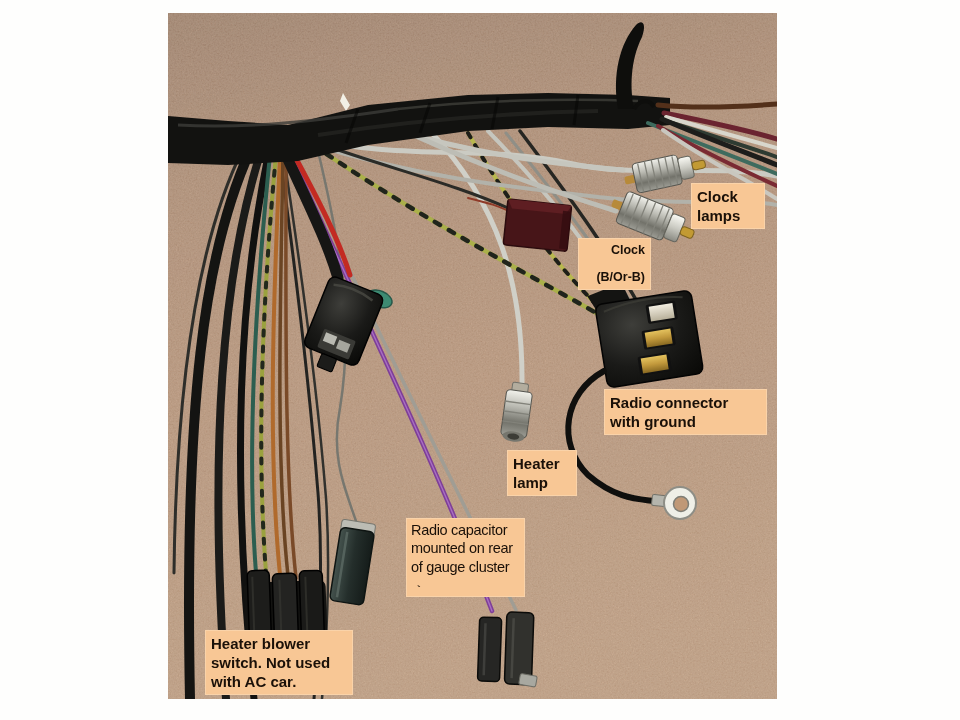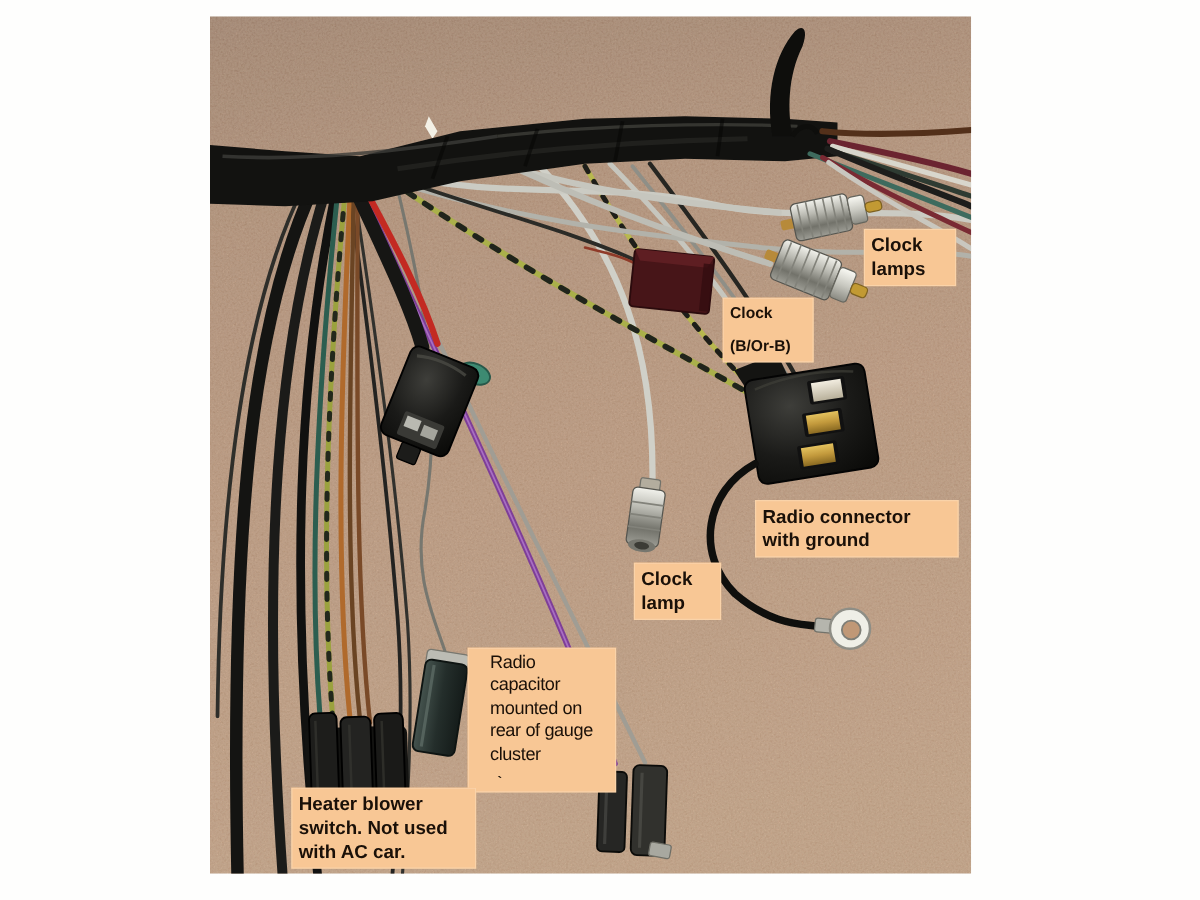--- a/index.html
+++ b/index.html
@@ -3,22 +3,22 @@
 <meta charset="utf-8">
 <style>
   html,body{margin:0;padding:0;background:#ffffff;}
   #stage{position:relative;width:960px;height:720px;background:#fefefd;overflow:hidden;
          font-family:"Liberation Sans",sans-serif;}
   #photo{position:absolute;left:168px;top:13px;width:609px;height:686px;overflow:hidden;}
   #photo svg{display:block;}
   .label{position:absolute;background:var(--label-bg,#f8c795);color:var(--label-text,#1a1008);
          font-weight:bold;font-size:15px;line-height:1.27;padding:4px 6px;box-sizing:border-box;
          box-shadow:0 0 0 1px rgba(255,235,205,.35) inset;}
-  .label.small{font-size:12.5px;line-height:1.3;}
-  .label.normal{font-weight:normal;font-size:14.5px;letter-spacing:-0.3px;padding:3px 18px;}
+  .label.small{font-size:12.5px;line-height:1.3;text-align:right;}
+  .label.normal{font-weight:normal;font-size:14.5px;letter-spacing:-0.3px;padding:3px 5px;margin-left:32px;}
   .label .gap{display:block;height:11px;}
   .label .gap-lg{display:block;height:9px;}
   .stray{display:block;font-size:11px;line-height:10px;margin-top:8px;margin-left:6px;font-weight:bold;}
 </style>
 </head>
 <body>
 
 <div id="stage">
   <div id="photo">
     <svg width="609" height="686" viewBox="0 0 609 686">
@@ -233,25 +233,25 @@
 
     <div class="label" style="left:523px;top:170px;width:74px;">Clock lamps</div>
 
     <div class="label small" style="left:410px;top:225px;width:73px;">
       <span>Clock</span>
       <span class="gap"></span>
       <span>(B/Or-B)</span>
     </div>
 
 
-    <div class="label" style="left:436px;top:387px;width:163px;">Radio connector with ground</div>
-
-    <div class="label" style="left:339px;top:437px;width:70px;">Clock lamp</div>
+    <div class="label" style="left:436px;top:376px;width:163px;">Radio connector with ground</div>
+
+    <div class="label" style="left:339px;top:437px;width:70px;">Heater lamp</div>
 
     <div class="label normal" style="left:206px;top:505px;width:119px;">
       <span>Radio capacitor mounted on rear of gauge cluster</span>
       <span class="stray">`</span>
     </div>
 
 
-    <div class="label" style="left:37px;top:617px;width:148px;margin-left:28px;">Heater blower switch. Not used with AC car.</div>
+    <div class="label" style="left:37px;top:617px;width:148px;">Heater blower switch. Not used with AC car.</div>
   </div>
 </div>
 
 </body></html>

